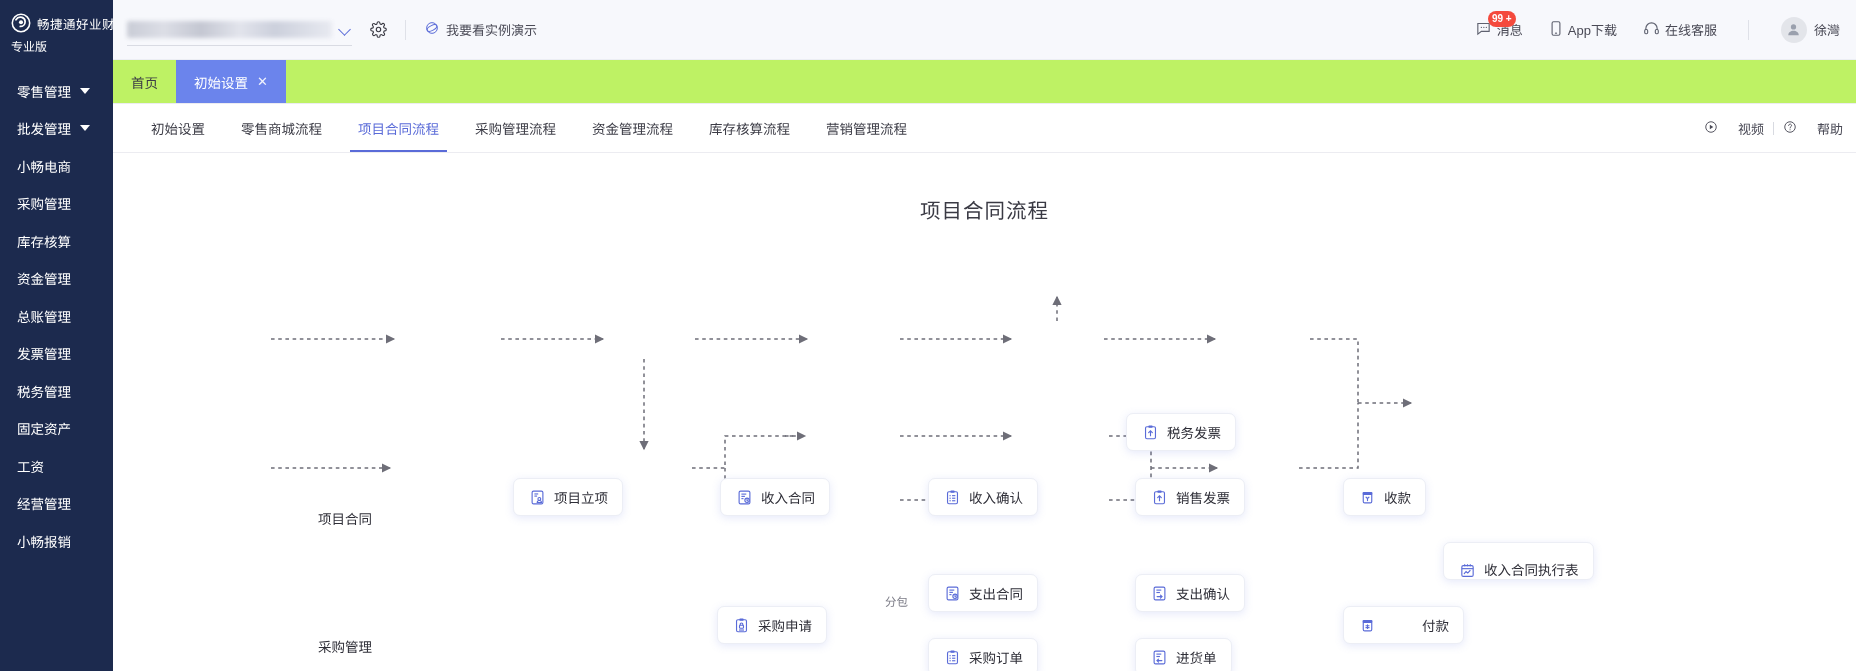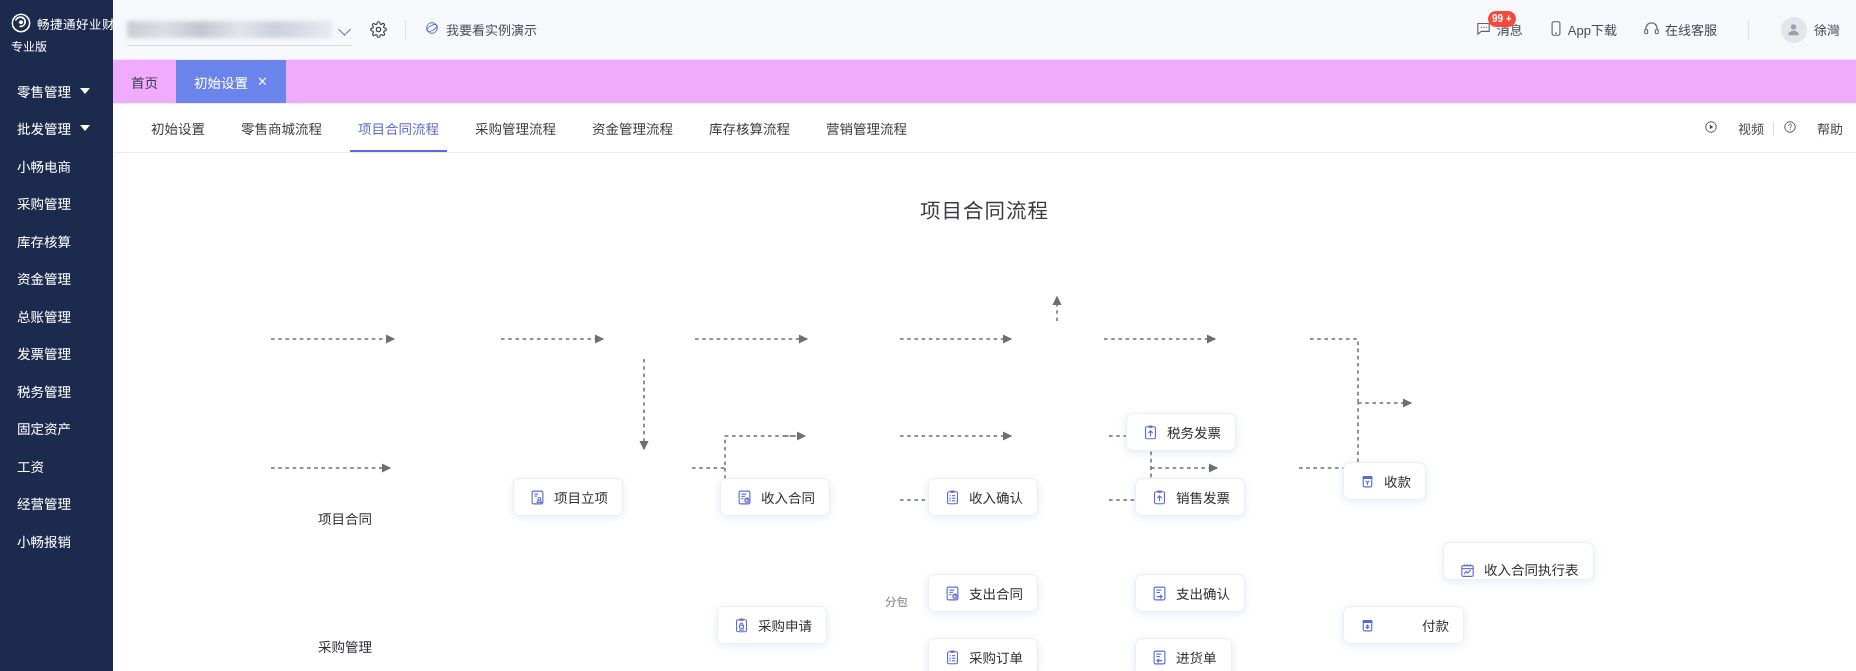--- a/index.html
+++ b/index.html
@@ -78,21 +78,21 @@
     border-radius: 9px; text-align: center; font-weight: 600;
   }
   .avatar {
     width: 26px; height: 26px; border-radius: 50%; background: #e3e5ea;
     display: flex; align-items: center; justify-content: center; margin-left: 14px;
   }
   .uname { font-size: 13px; color: #4a4a56; margin-left: 7px; white-space: nowrap; }
 
   
   .pagetabs {
-    height: 44px; background: #f0abfc; display: flex; align-items: stretch;
+    height: 44px; background: #bef264; display: flex; align-items: stretch;
     border-bottom: 1px solid #ececf1; flex: 0 0 44px;
   }
   .ptab {
     display: flex; align-items: center; padding: 0 18px; font-size: 13.5px;
     color: #3c3c46; cursor: pointer;
   }
   .ptab.active { background: #6b84ec; color: #ffffff; }
   .ptab .x { margin-left: 9px; font-size: 13px; opacity: .9; }
 
   
@@ -440,21 +440,21 @@
         <span class="ico">
           <svg width="17" height="17" viewBox="0 0 24 24" fill="none" stroke="#5a6bd8" stroke-width="1.6">
             <rect x="5" y="3.8" width="14" height="17" rx="2"></rect>
             <rect x="9" y="2" width="6" height="3.2" rx="1" fill="#5a6bd8" stroke="none"></rect>
             <path d="M12 16.6V9.8M9.4 12.2L12 9.6l2.6 2.6" stroke-linecap="round"></path>
           </svg>
         </span>
         <span>销售发票</span>
       </div>
 
-      <div class="node" style="left:1230px; top:309px;">
+      <div class="node" style="left:1230px; top:325px;">
         <span class="ico">
           <svg width="17" height="17" viewBox="0 0 24 24" fill="none" stroke="#5a6bd8" stroke-width="1.6">
             <path d="M6 7.6h12v10a2 2 0 01-2 2H8a2 2 0 01-2-2z"></path>
             <rect x="5" y="4.4" width="14" height="3.2" rx="1.4" fill="#5a6bd8" stroke="none"></rect>
             <path d="M10 11.6l2 1.8 2-1.8M12 13.4v3" stroke-linecap="round"></path>
           </svg>
         </span>
         <span>收款</span>
       </div>
 

